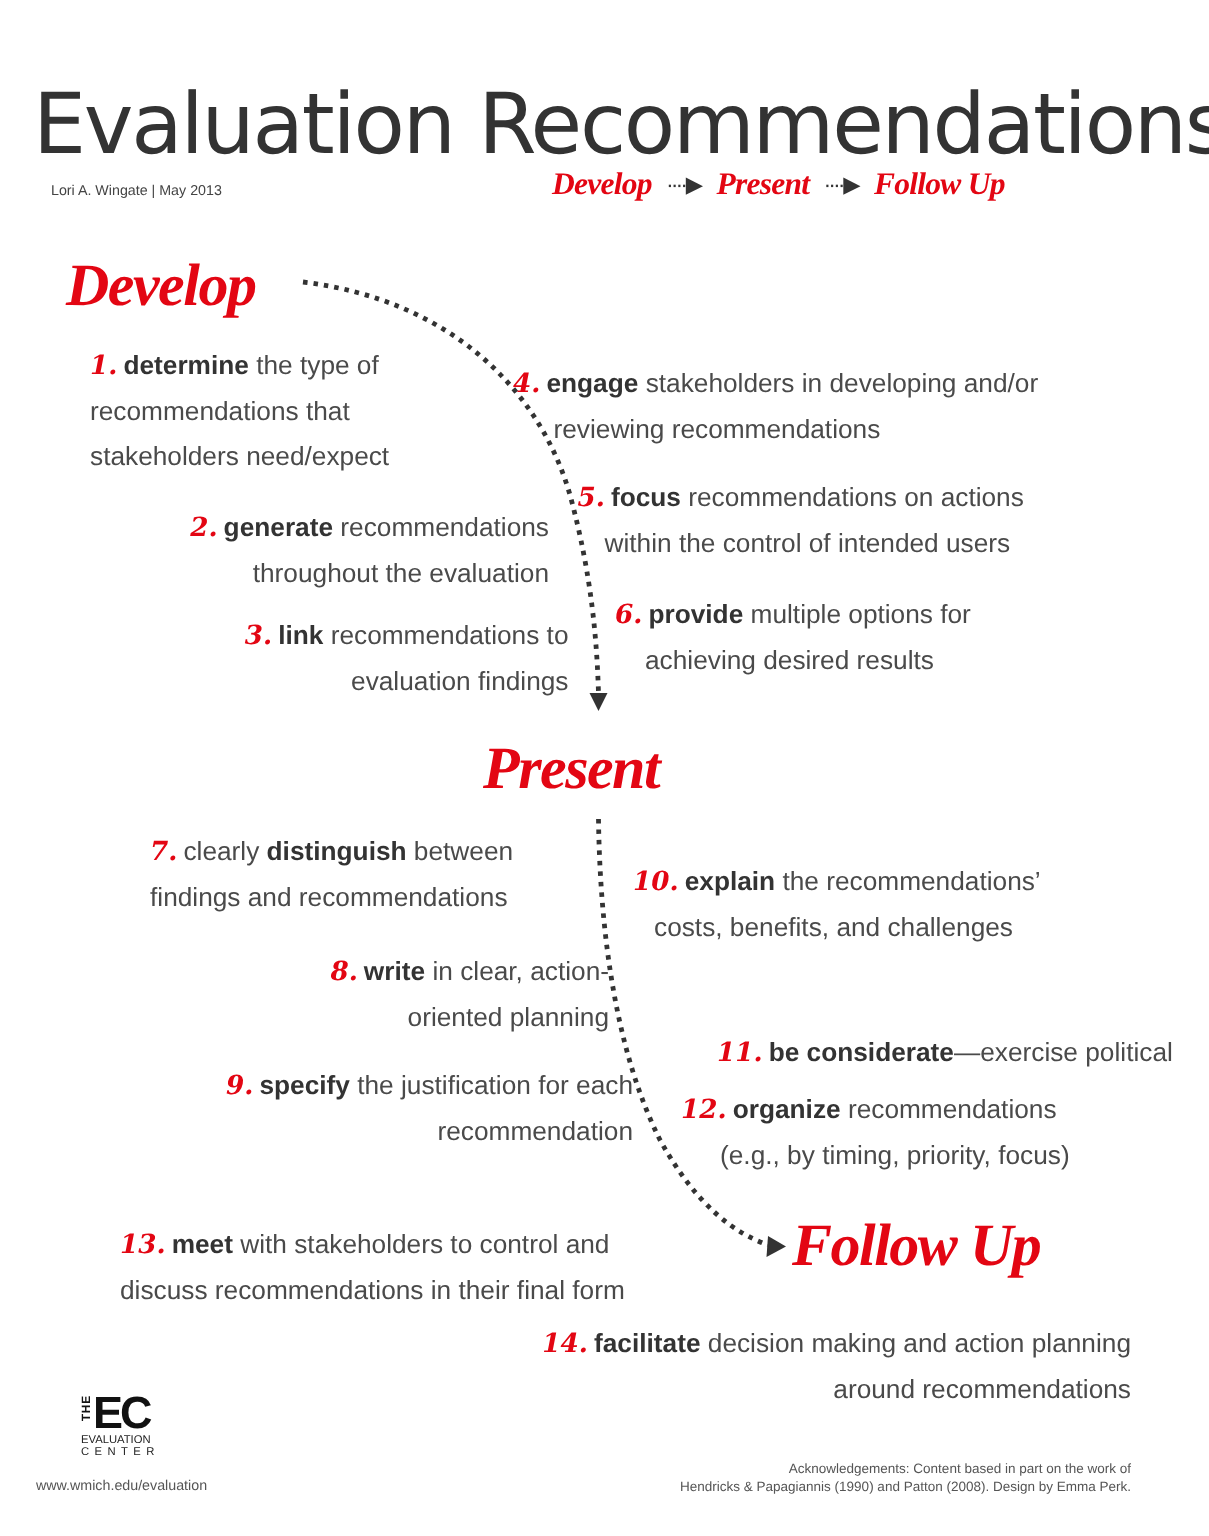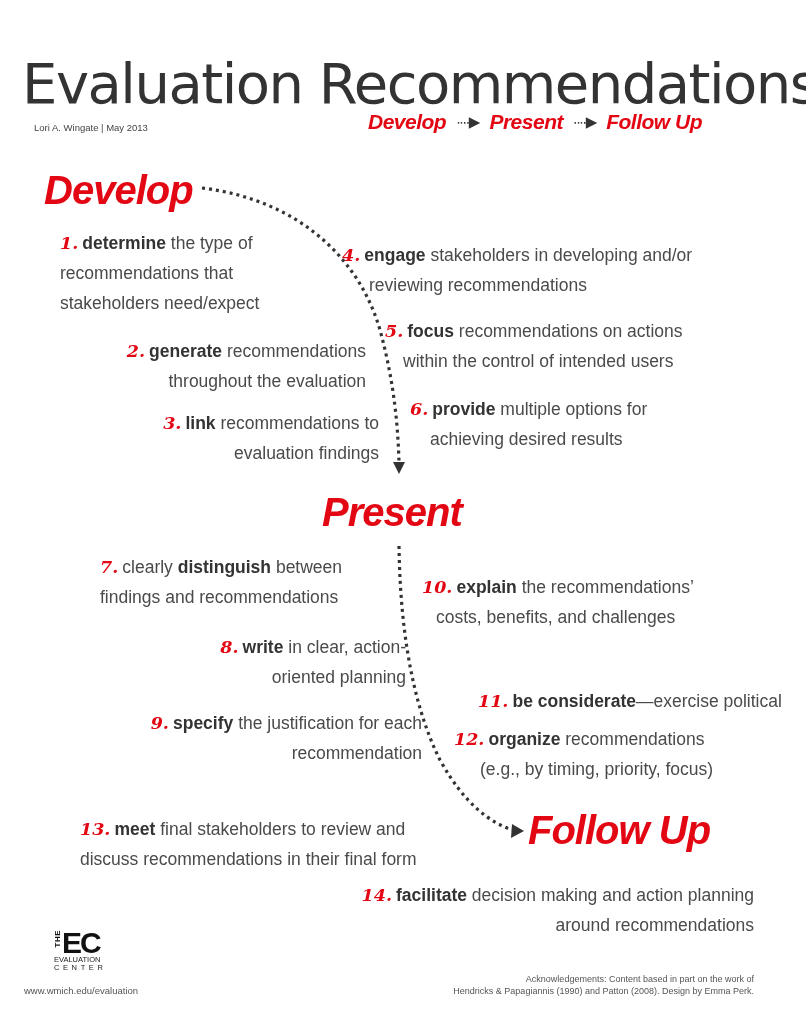--- a/index.html
+++ b/index.html
@@ -3,21 +3,21 @@
 <meta charset="utf-8">
 <style>
   html, body { margin: 0; padding: 0; background: #ffffff; }
   body { width: 806px; height: 1024px; position: relative; overflow: hidden;
          font-family: "Liberation Sans", "DejaVu Sans", sans-serif; color: #3d3d3d; }
   .abs { position: absolute; }
   .title { left: 22px; top: 52px; font-size: 56px; line-height: 64px; color: #333333;
            font-family: "DejaVu Sans", sans-serif; font-weight: normal; letter-spacing: -1.5px; white-space: nowrap; }
   .byline { left: 34px; top: 122px; font-size: 9.5px; color: #444; white-space: nowrap; }
   .flow { left: 368px; top: 110px; display: flex; align-items: center; gap: 10px; white-space: nowrap; }
-  .script { font-family: Liberation Sans, sans-serif; font-style: italic; font-weight: bold; color: #e30613; }
+  .script { font-family: Liberation Serif, serif; font-style: italic; font-weight: bold; color: #e30613; }
   .flow .script { font-size: 21px; letter-spacing: -0.5px; }
   .flow .arrow { font-size: 15px; color: #333; letter-spacing: -1px; }
   .phase { font-size: 40px; line-height: 48px; letter-spacing: -1px; white-space: nowrap; }
   .item { font-size: 17.5px; line-height: 30px; color: #4a4a4a; white-space: nowrap; }
   .item .num { font-family: "DejaVu Serif", serif; font-style: italic; font-weight: bold; color: #e30613; margin-right: 4px; }
   .item .kw { font-weight: bold; color: #333; }
   .r { text-align: right; }
   .c { }
   .logo { left: 54px; top: 930px; width: 70px; }
   .logo .row { display: flex; align-items: flex-start; }
@@ -107,21 +107,21 @@
 <div class="abs item" style="left:434px; top:686px;margin-left:44px;">
   <div><span class="num">11.</span><span class="kw">be considerate</span><span>—exercise political</span></div>
 </div>
 
 <div class="abs item" style="left:454px; top:724px;">
   <div><span class="num">12.</span><span class="kw">organize</span><span> recommendations</span></div>
   <div style="padding-left:26px;">(e.g., by timing, priority, focus)</div>
 </div>
 
 <div class="abs item c" style="left:80px; top:814px; width:400px;">
-  <div><span class="num">13.</span><span class="kw">meet</span><span> final stakeholders to review and</span></div>
+  <div><span class="num">13.</span><span class="kw">meet</span><span> with stakeholders to control and</span></div>
   <div>discuss recommendations in their final form</div>
 </div>
 
 <div class="abs item r" style="right:52px; top:880px;">
   <div><span class="num">14.</span><span class="kw">facilitate</span><span> decision making and action planning</span></div>
   <div>around recommendations</div>
 </div>
 
 <div class="abs logo">
   <div class="row">

